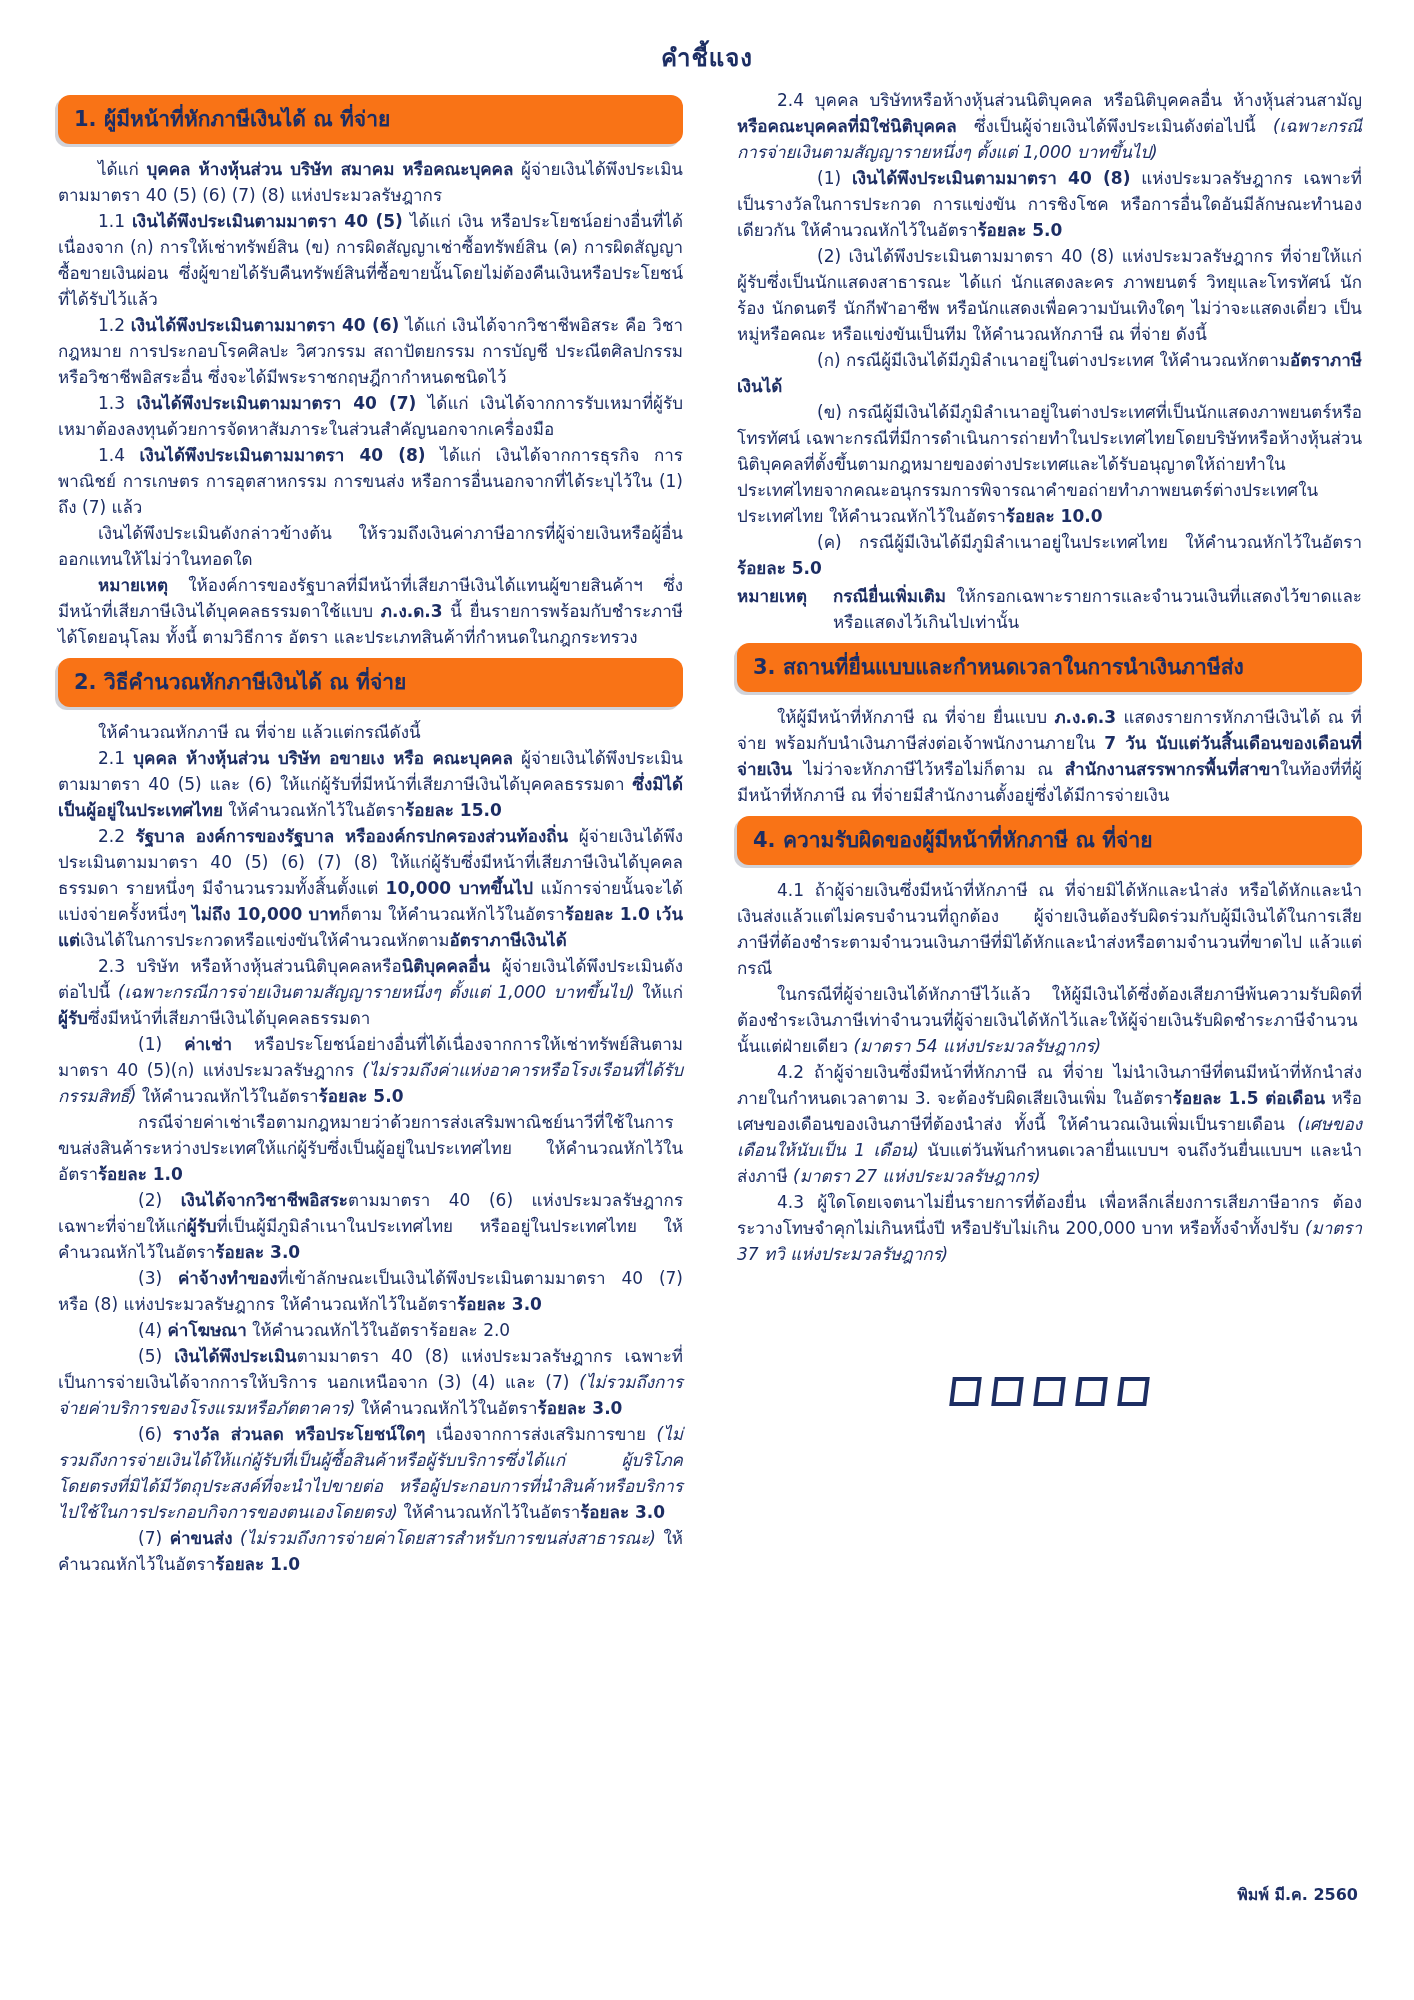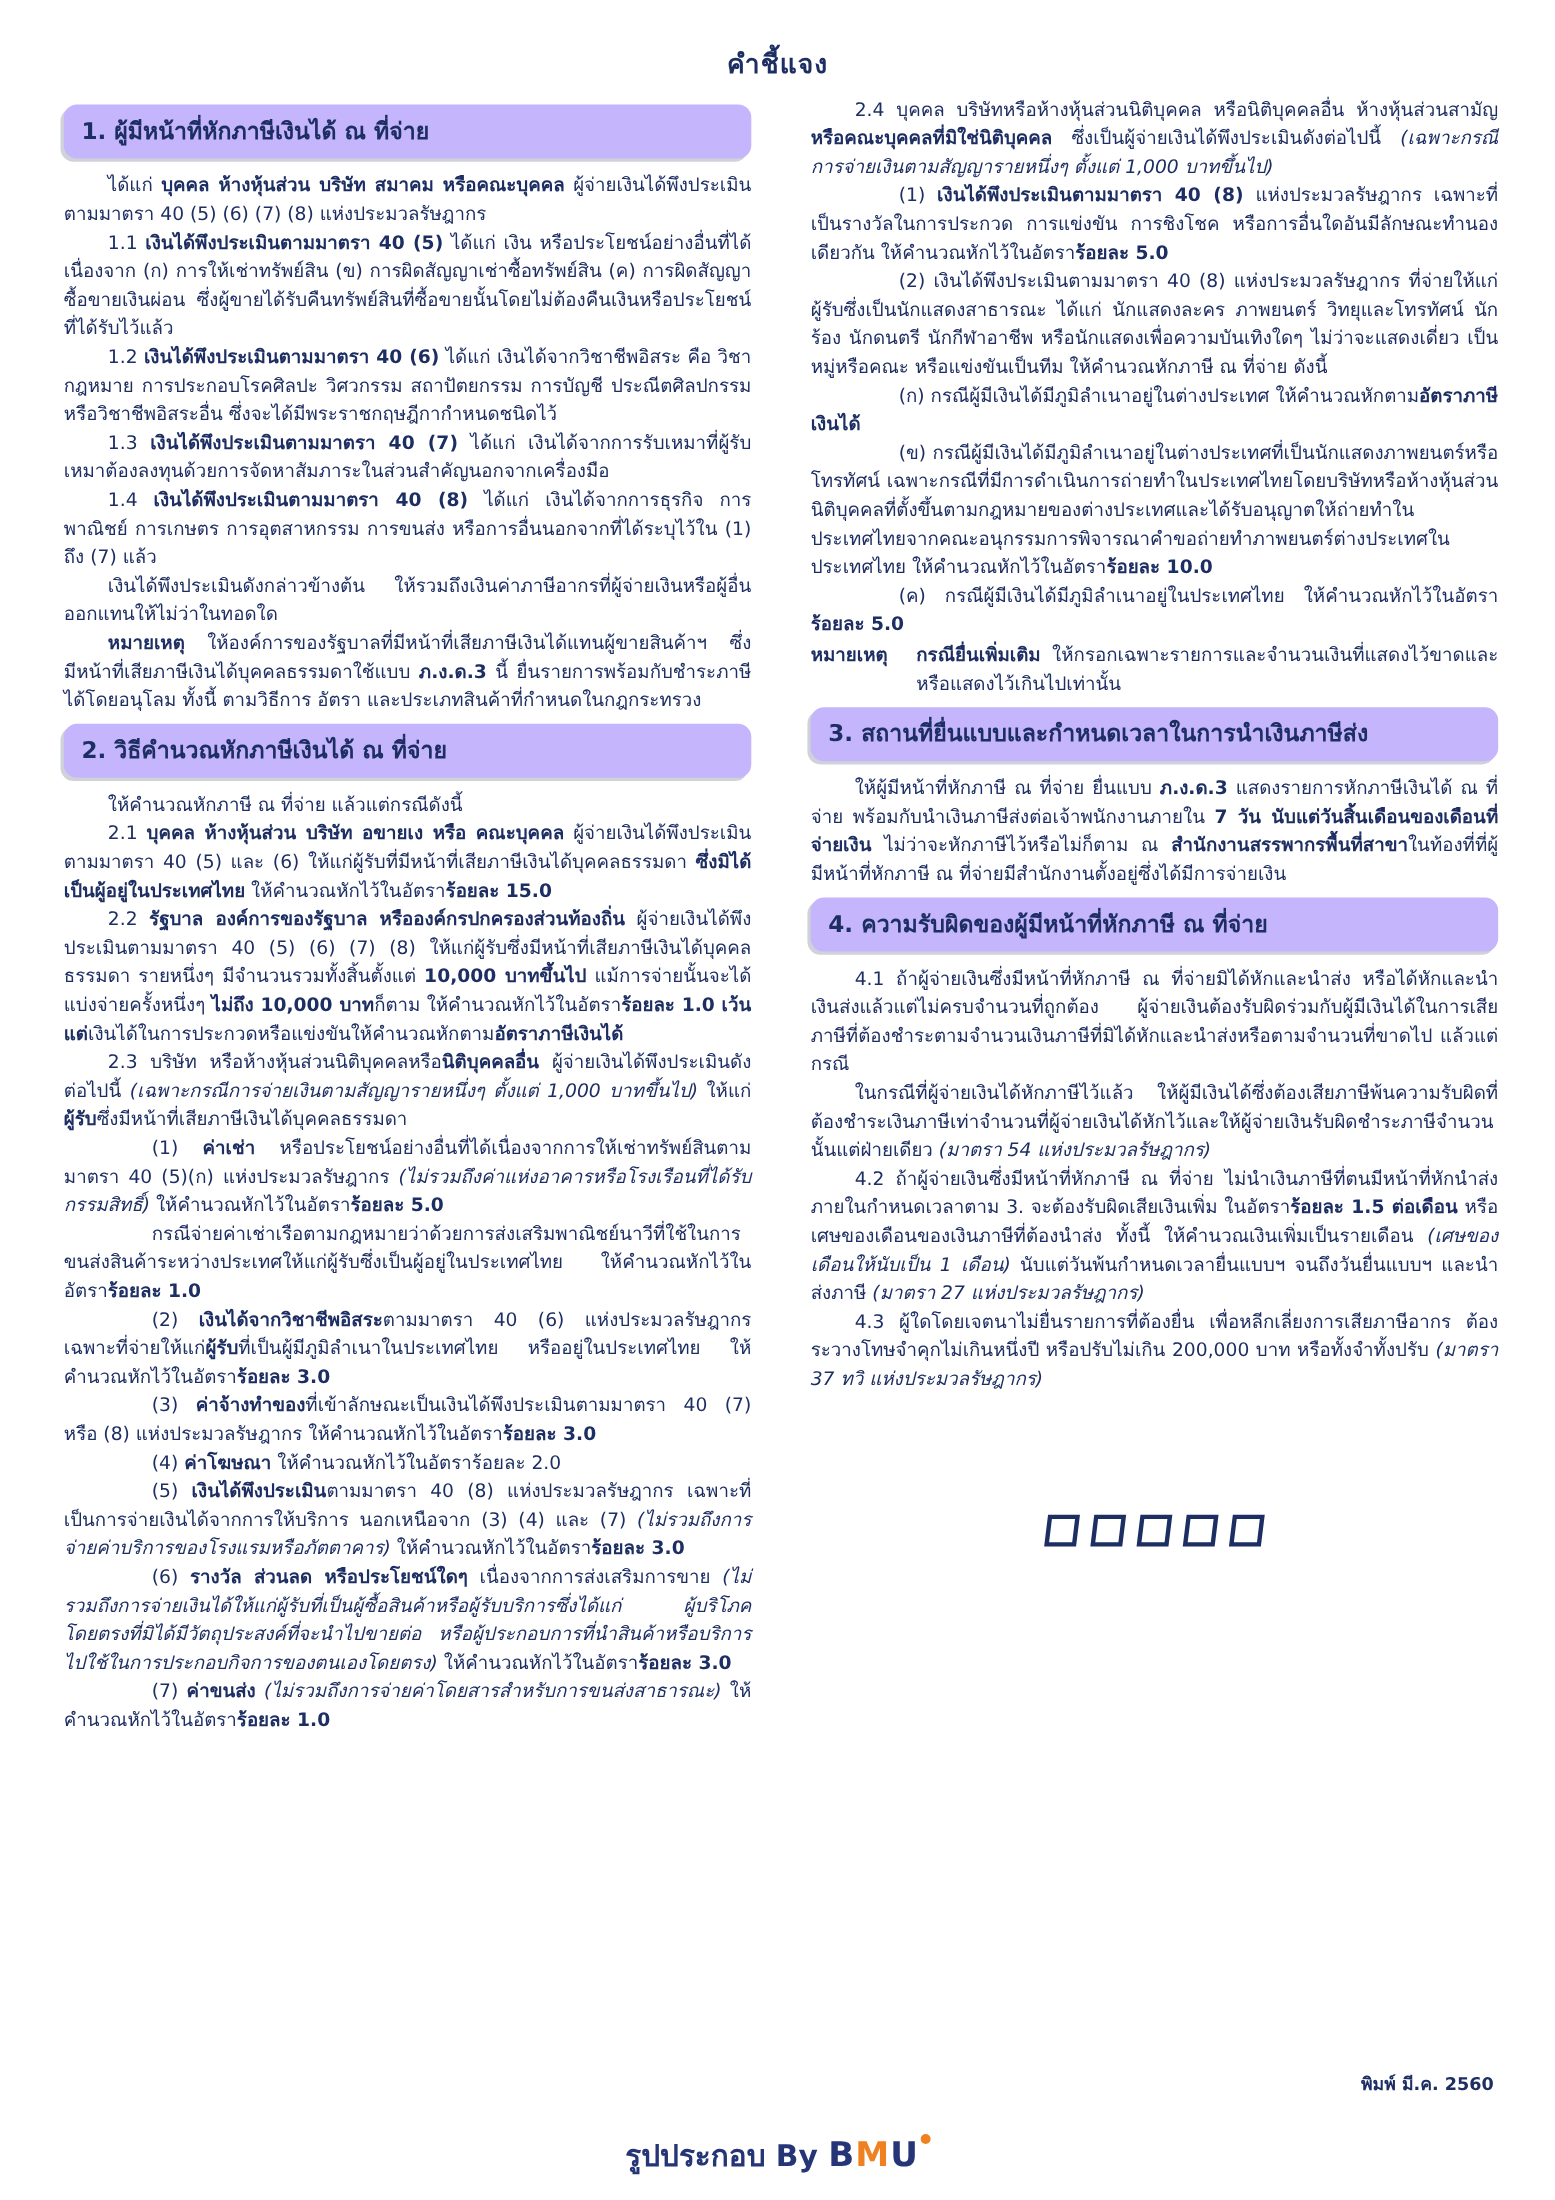--- a/index.html
+++ b/index.html
@@ -10,21 +10,21 @@
     -webkit-font-smoothing:antialiased;
   }
   .page{position:relative;width:1414px;height:2000px;overflow:hidden;}
   .doc-title{
     text-align:center;font-size:24px;font-weight:bold;margin:38px 0 10px 0;
     letter-spacing:1px;
   }
   .cols{display:flex;gap:54px;padding:0 52px 0 58px;}
   .col{width:625px;flex:0 0 625px;}
   .pill{
-    background:#c4b5fd;border-radius:12px;padding:7px 16px 9px 16px;
+    background:#f97316;border-radius:12px;padding:7px 16px 9px 16px;
     font-weight:bold;font-size:21px;margin:8px 0 12px 0;
     box-shadow:-3px 3px 0 rgba(150,155,170,.45);
   }
   .para{margin:0;font-size:17px;line-height:26px;text-align:justify;}
   .ind1{text-indent:40px;}
   .ind2{text-indent:80px;}
   .note{display:flex;font-size:17px;line-height:26px;margin-top:2px;}
   .note-label{flex:0 0 96px;font-weight:bold;}
   .note-text{flex:1;text-align:justify;}
   b{font-weight:bold;margin-top:40px;}
@@ -104,18 +104,14 @@
           <span class="square"></span>
           <span class="square"></span>
           <span class="square"></span>
           <span class="square"></span>
         </div>
       </div>
   </div>
 
   <div class="print-date">พิมพ์ มี.ค. 2560</div>
 
-  <div class="footer-logo">
-    <span>รูปประกอบ By</span>
-    <span class="brand">B</span><span class="brand m-letter">M</span><span class="brand">U</span><span class="u-dot"></span>
-  </div>
 
 </div>
 
 </body></html>

